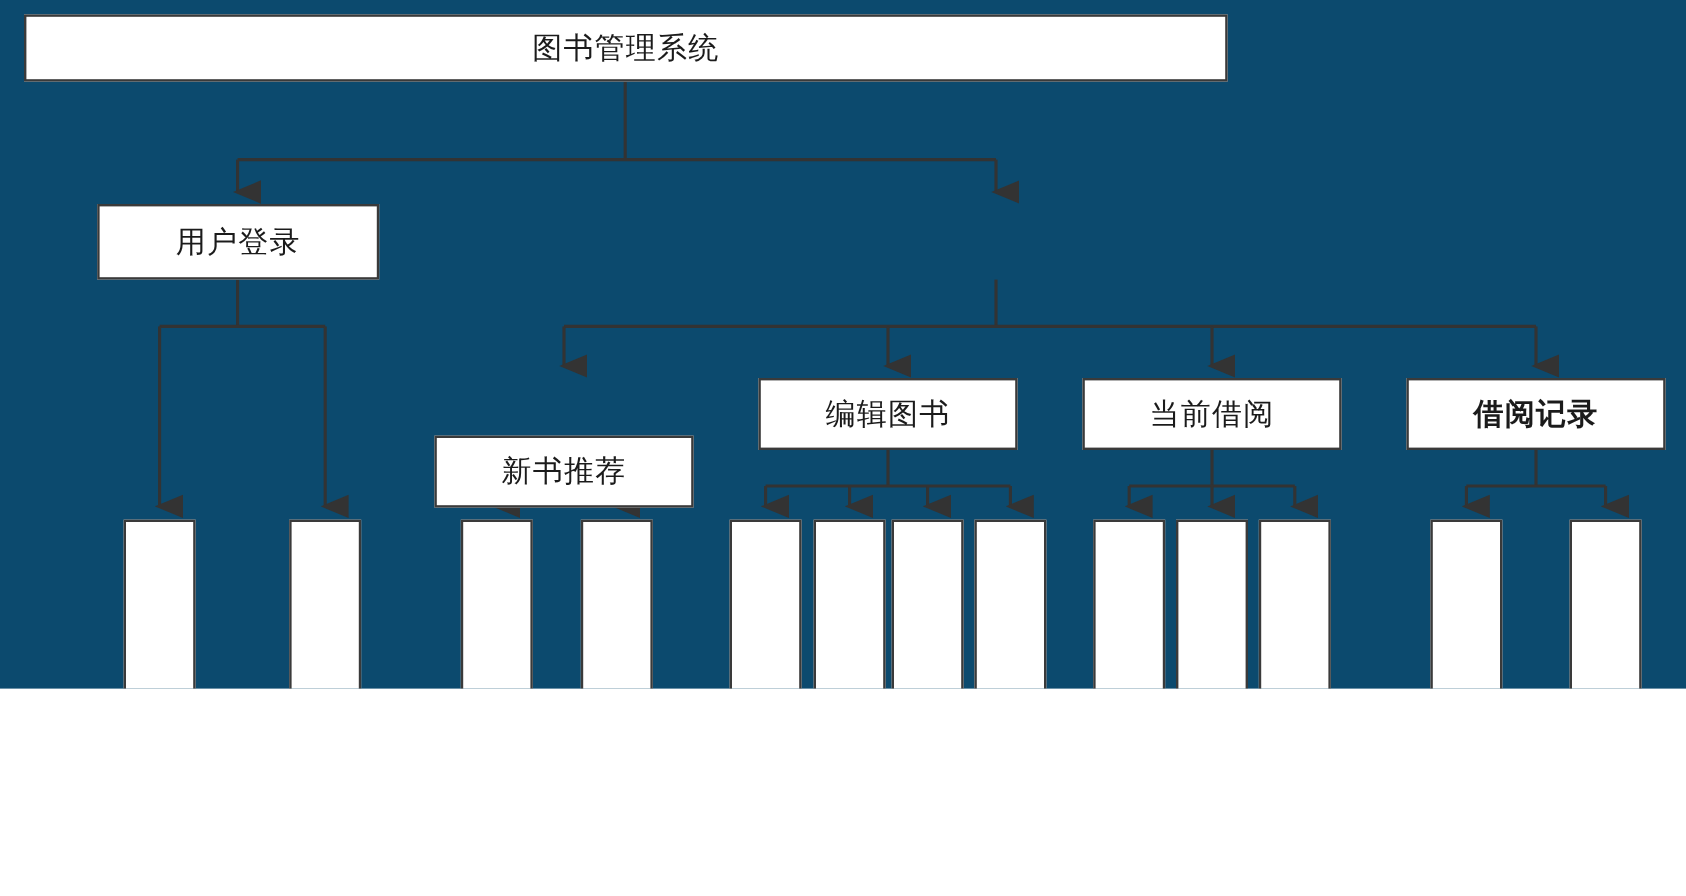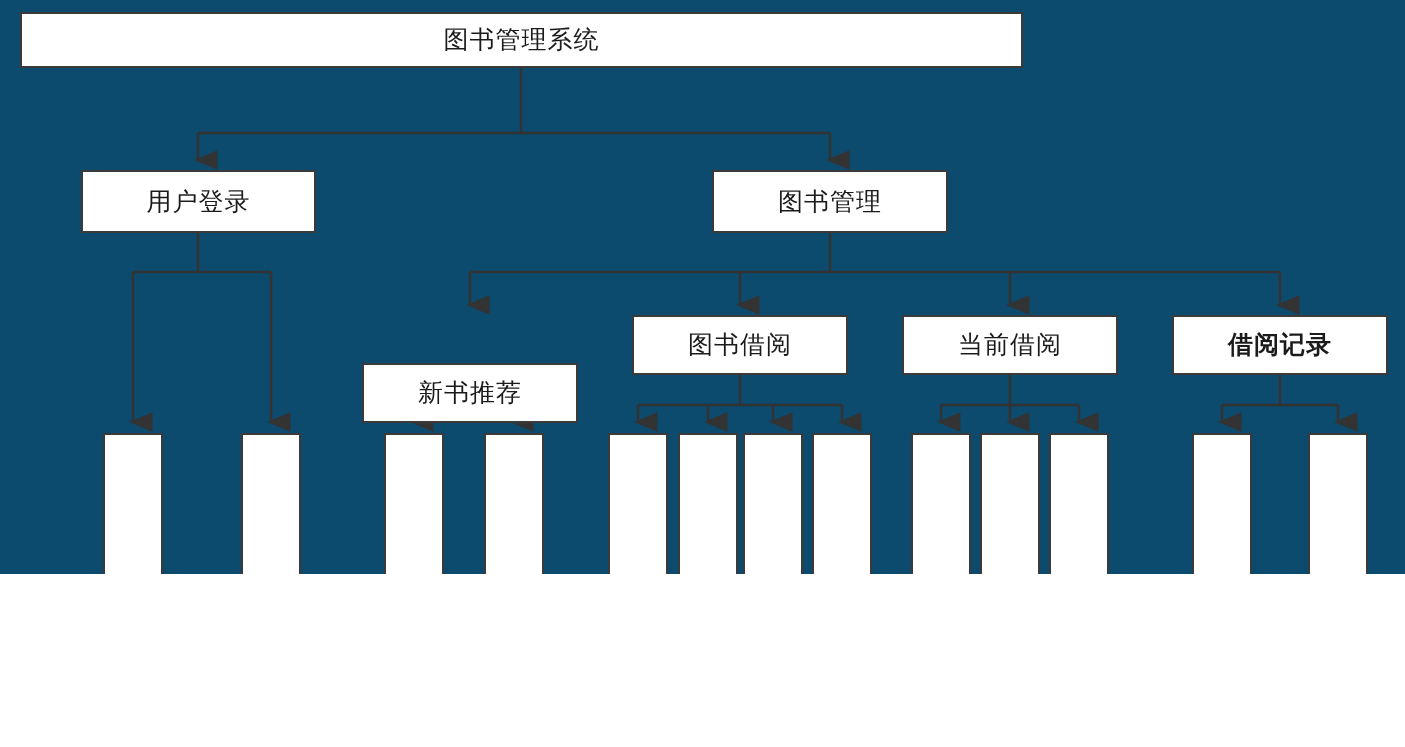--- a/index.html
+++ b/index.html
@@ -133,29 +133,26 @@
     </g>
   </svg>
 
   <div class="node root horiz" style="left:20px; top:12px; width:1003px; height:56px;">
     <span class="label">图书管理系统</span>
   </div>
 
   <div class="node horiz" style="left:81px; top:170px; width:235px; height:63px;">
     <span class="label">用户登录</span>
   </div>
-  <div class="node horiz" style="left:712px; top:170px; width:236px; height:63px;">
-    <span class="label">图书管理</span>
-  </div>
 
   <div class="node horiz" style="left:362px; top:315px; width:216px; height:60px;margin-top:48px;">
     <span class="label">新书推荐</span>
   </div>
   <div class="node horiz" style="left:632px; top:315px; width:216px; height:60px;">
-    <span class="label">图书借阅</span>
+    <span class="label">编辑图书</span>
   </div>
   <div class="node horiz" style="left:902px; top:315px; width:216px; height:60px;justify-content:center;">
     <span class="label">当前借阅</span>
   </div>
   <div class="node horiz" style="left:1172px; top:315px; width:216px; height:60px;font-weight:bold;">
     <span class="label">借阅记录</span>
   </div>
 
   <div class="node vert" style="left:103px; top:433px; width:60px; height:302px;">
     <span class="label">用户登录</span>

